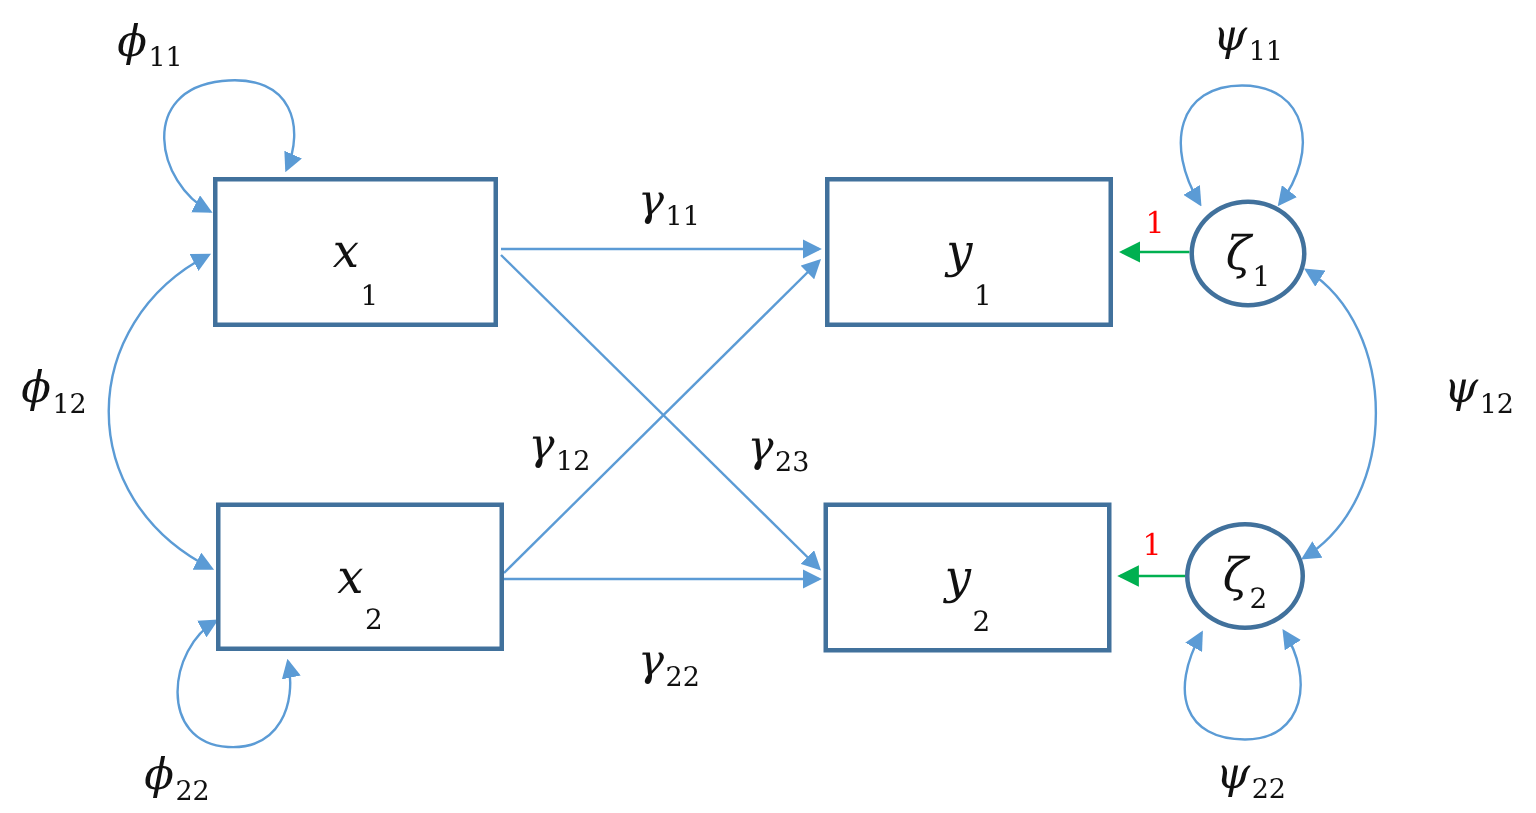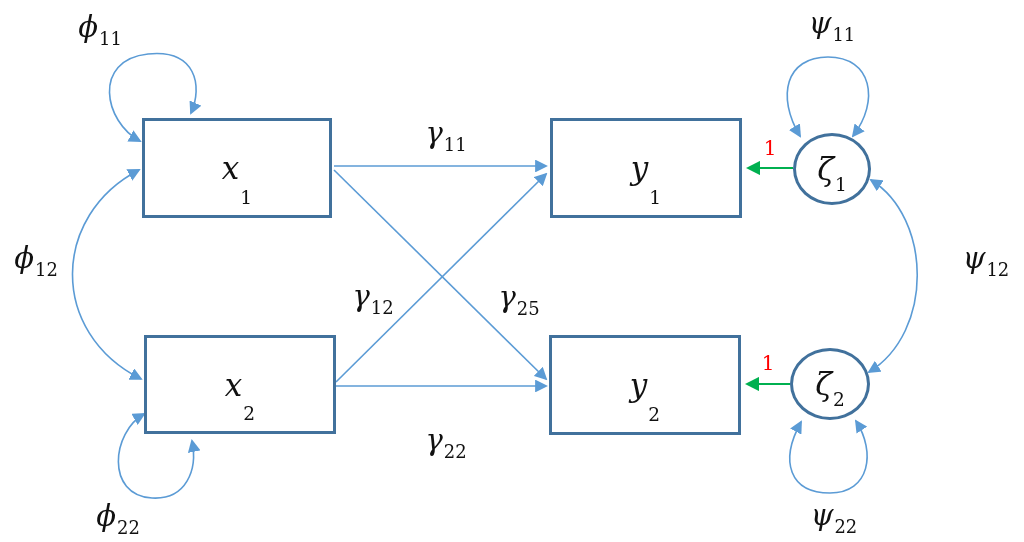--- a/index.html
+++ b/index.html
@@ -119,21 +119,21 @@
   <div class="lbl" style="left:446px;top:133px;">
     <span>γ</span>
       <span class="sub">11</span>
   </div>
   <div class="lbl" style="left:373px;top:296px;">
     <span>γ</span>
       <span class="sub">12</span>
   </div>
   <div class="lbl" style="left:519px;top:297px;">
     <span>γ</span>
-      <span class="sub">25</span>
+      <span class="sub">23</span>
   </div>
   <div class="lbl" style="left:446px;top:440px;">
     <span>γ</span>
       <span class="sub">22</span>
   </div>
 
   <div class="weight" style="left:770px;top:148px;">1</div>
   <div class="weight" style="left:768px;top:363px;">1</div>
 
 </div>

